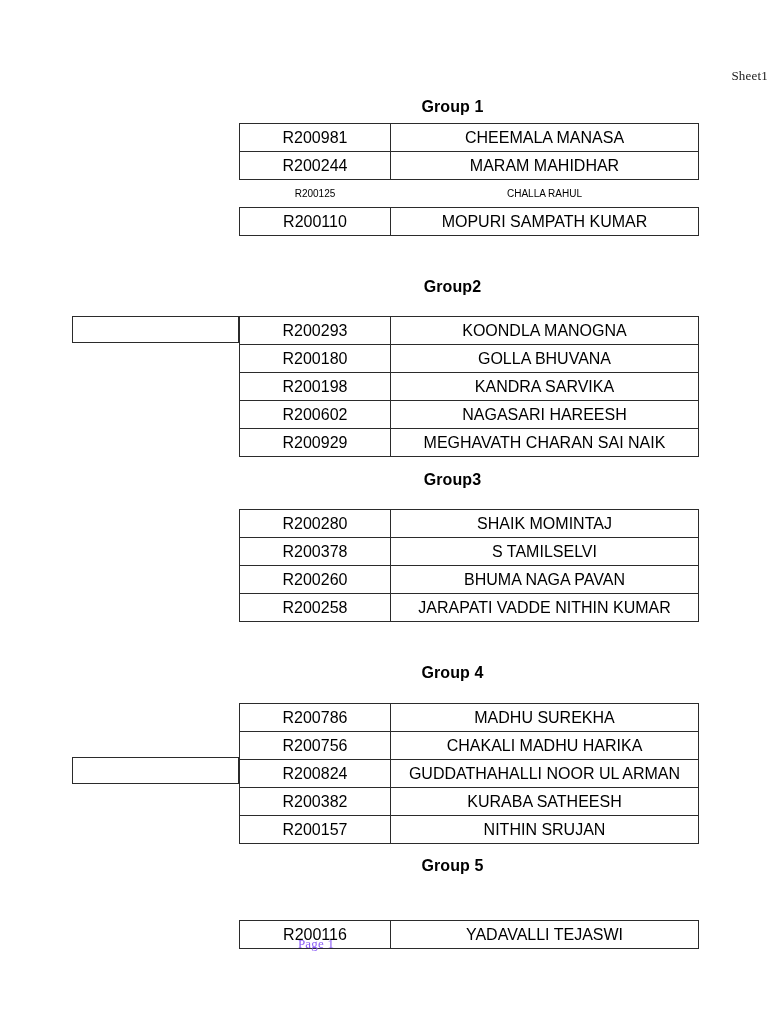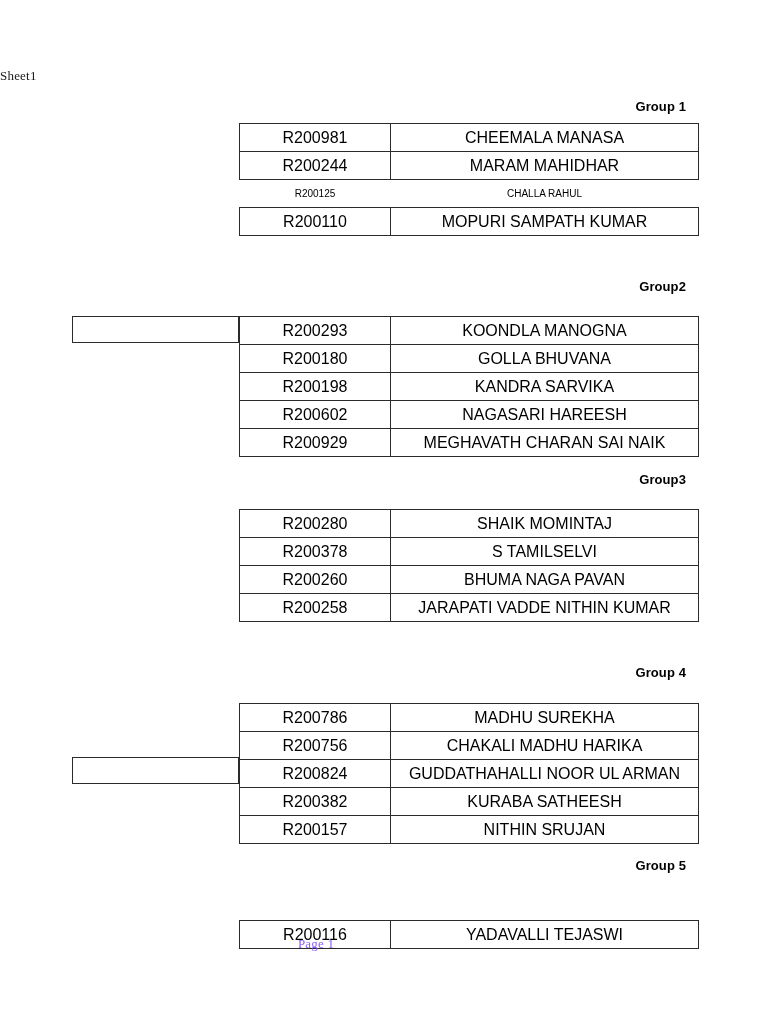--- a/index.html
+++ b/index.html
@@ -24,21 +24,21 @@
     height: 1024px;
     background: #ffffff;
   }
 
   
   .sheet-header {
     position: absolute;
     left: 0;
     top: 68px;
     width: 768px;
-    text-align: left;
+    text-align: right;
     font-family: "Liberation Serif", serif;
     font-size: 13px;
     line-height: 16px;
     color: #1a1a1a;
     letter-spacing: 0.2px;
   }
   .sheet-footer {
     position: absolute;
     left: 0;
     top: 936px;
@@ -53,26 +53,26 @@
 
   
   .group-block {
     position: absolute;
     left: 0;
     width: 768px;
   }
 
   .group-title {
     position: absolute;
-    left: 237px;
+    left: 228px;
     width: 449px;
-    text-align: right;
+    text-align: center;
     font-family: "Liberation Sans", sans-serif;
     font-weight: bold;
-    font-size: 13px;
+    font-size: 16px;
     line-height: 15px;
     color: #000000;
     letter-spacing: 0.1px;
   }
 
   
   .roster-table {
     position: absolute;
     left: 239px;
     width: 449px;

